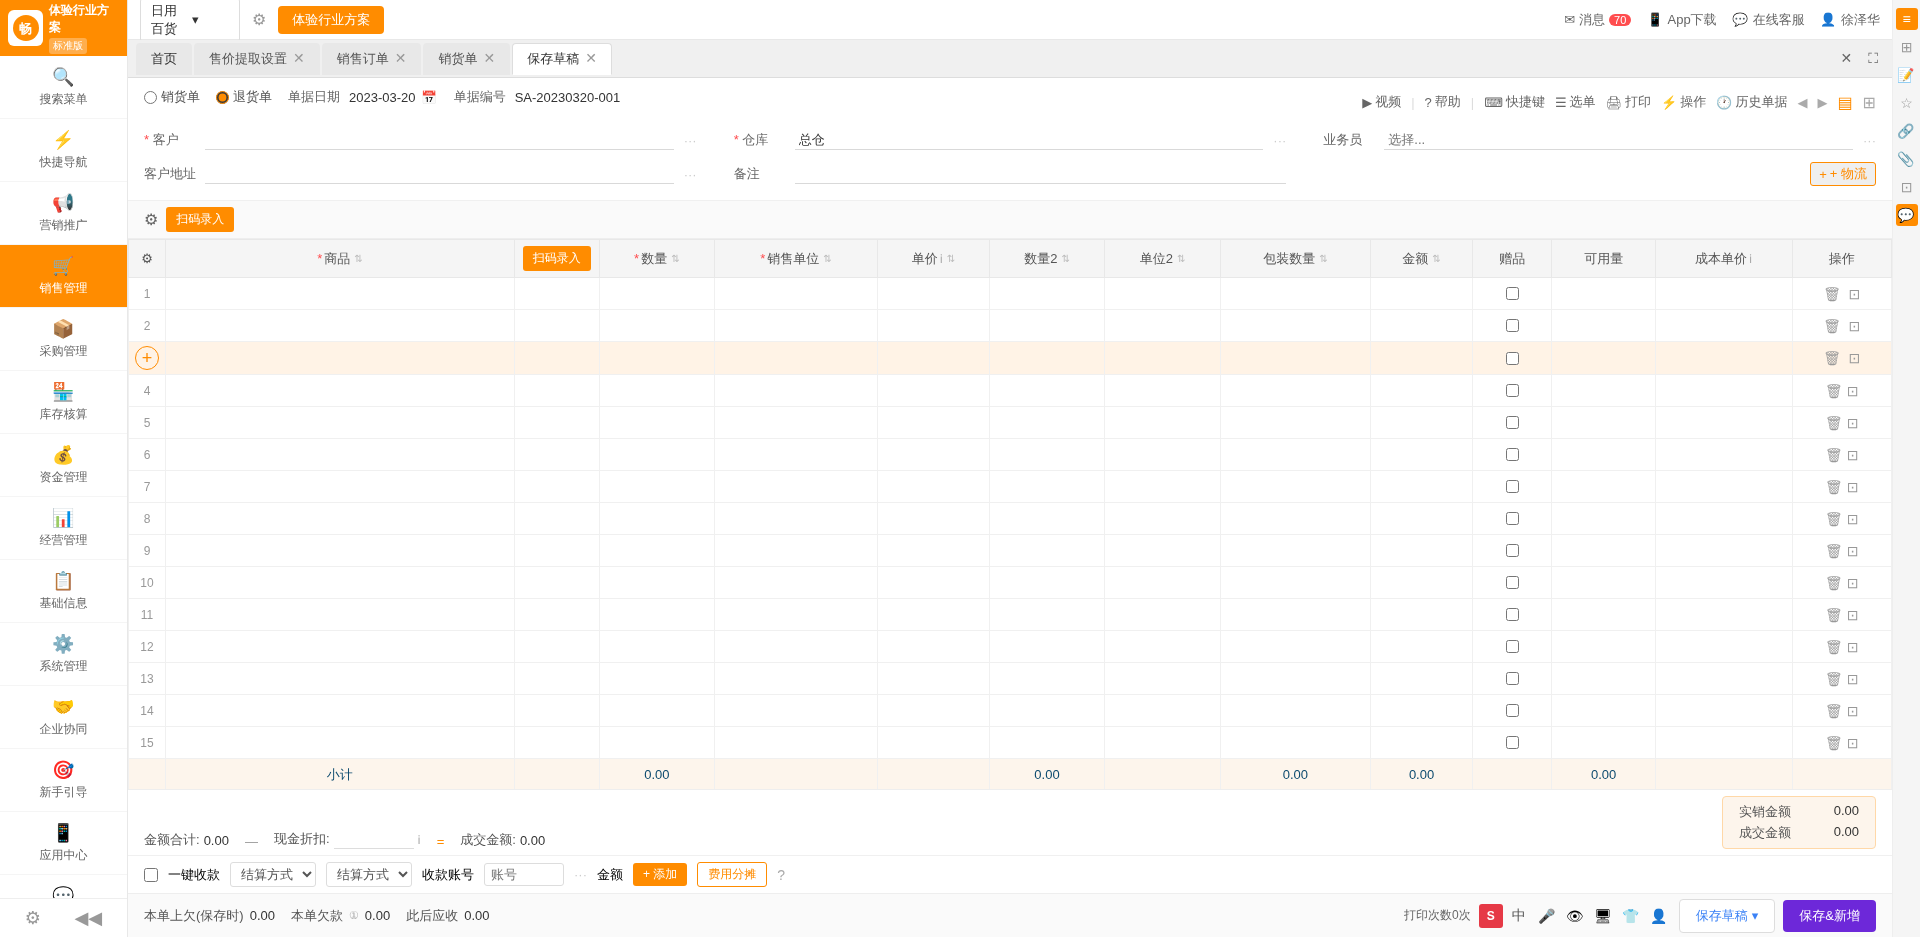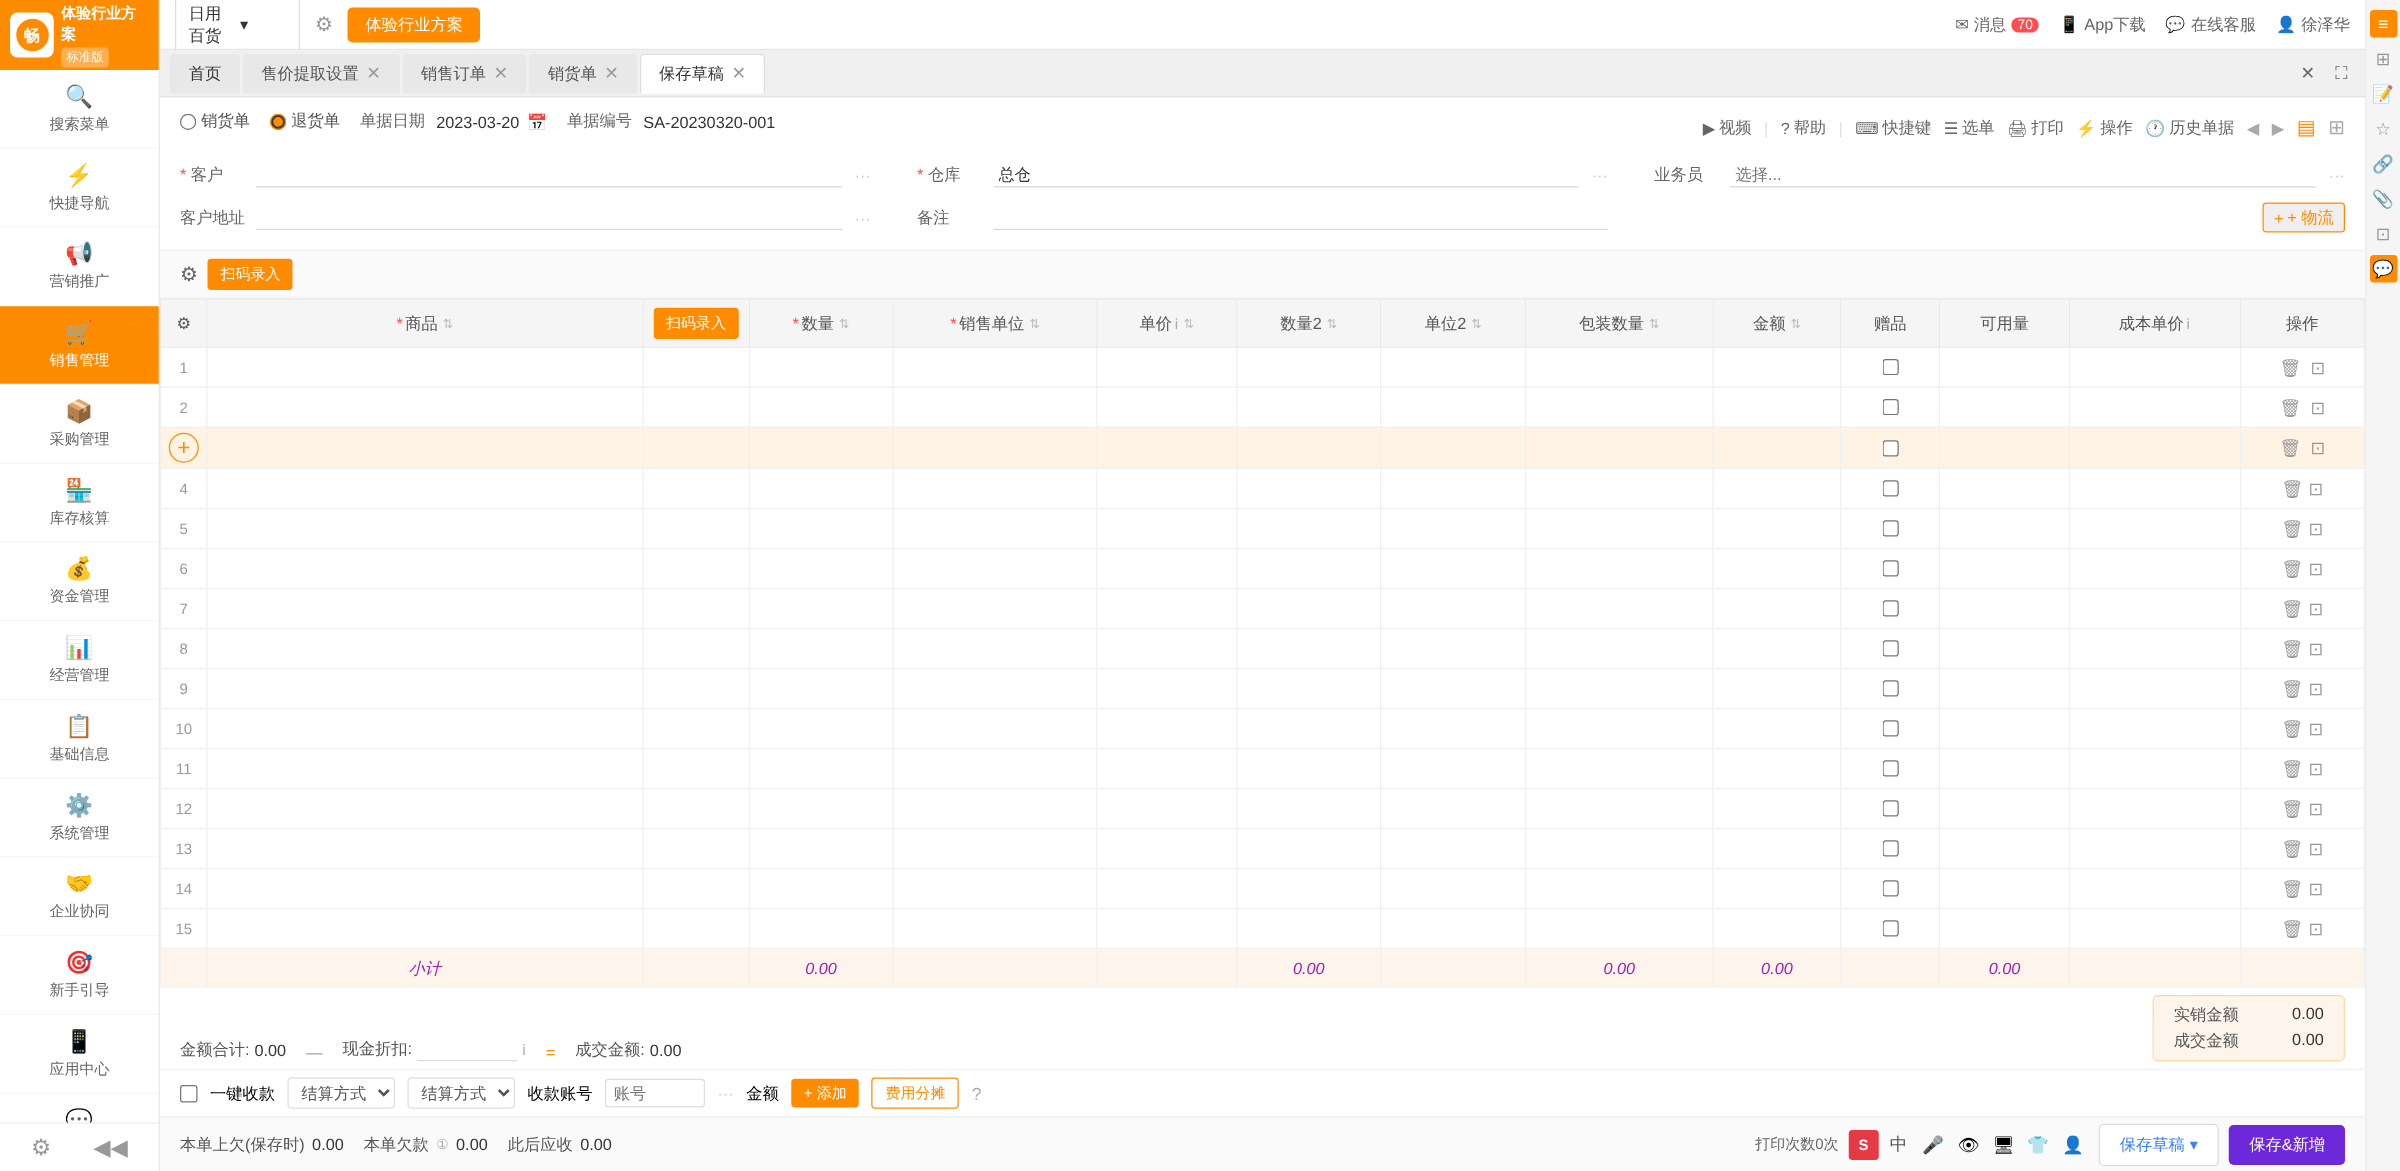--- a/index.html
+++ b/index.html
@@ -68,21 +68,21 @@
     
     .table-container { flex: 1; overflow: auto; }
     table { width: 100%; border-collapse: collapse; min-width: 1200px; }
     thead th { background: #f5f5f5; border: 1px solid #e8e8e8; padding: 6px 8px; text-align: center; color: #555; font-weight: normal; font-size: 12px; white-space: nowrap; position: sticky; top: 0; z-index: 5; }
     tbody td { border: 1px solid #f0f0f0; padding: 4px 6px; text-align: center; color: #555; font-size: 12px; height: 32px; }
     tbody tr.active-row td { background: #fff3e6; }
     .row-num { color: #999; width: 30px; }
     .add-row-btn { color: #ff8c00; font-size: 18px; cursor: pointer; width: 24px; height: 24px; display: inline-flex; align-items: center; justify-content: center; border: 1px solid #ff8c00; border-radius: 50%; }
     .checkbox-cell { display: flex; align-items: center; justify-content: center; }
     .tbl-action-btn { background: none; border: none; cursor: pointer; color: #999; font-size: 14px; padding: 2px; }
-    .subtotal-row td { background: #fdf5ec; font-weight: 500; color: #a21caf; font-style: italic; }
+    .subtotal-row td { background: #fdf5ec; font-weight: 500; color: #0c4a6e; }
 
     
     .form-bottom { border-top: 1px solid #eee; padding: 6px 16px; display: flex; align-items: flex-end; gap: 16px; }
     .form-bottom-item { display: flex; align-items: center; gap: 4px; color: #555; }
     .form-bottom-item .val { color: #333; }
     .dash { color: #999; }
     .equals { color: #ff8c00; }
     .summary-line { display: flex; gap: 8px; font-size: 13px; color: #555; }
     .summary-val { font-weight: 500; color: #333; min-width: 60px; text-align: right; }
 

